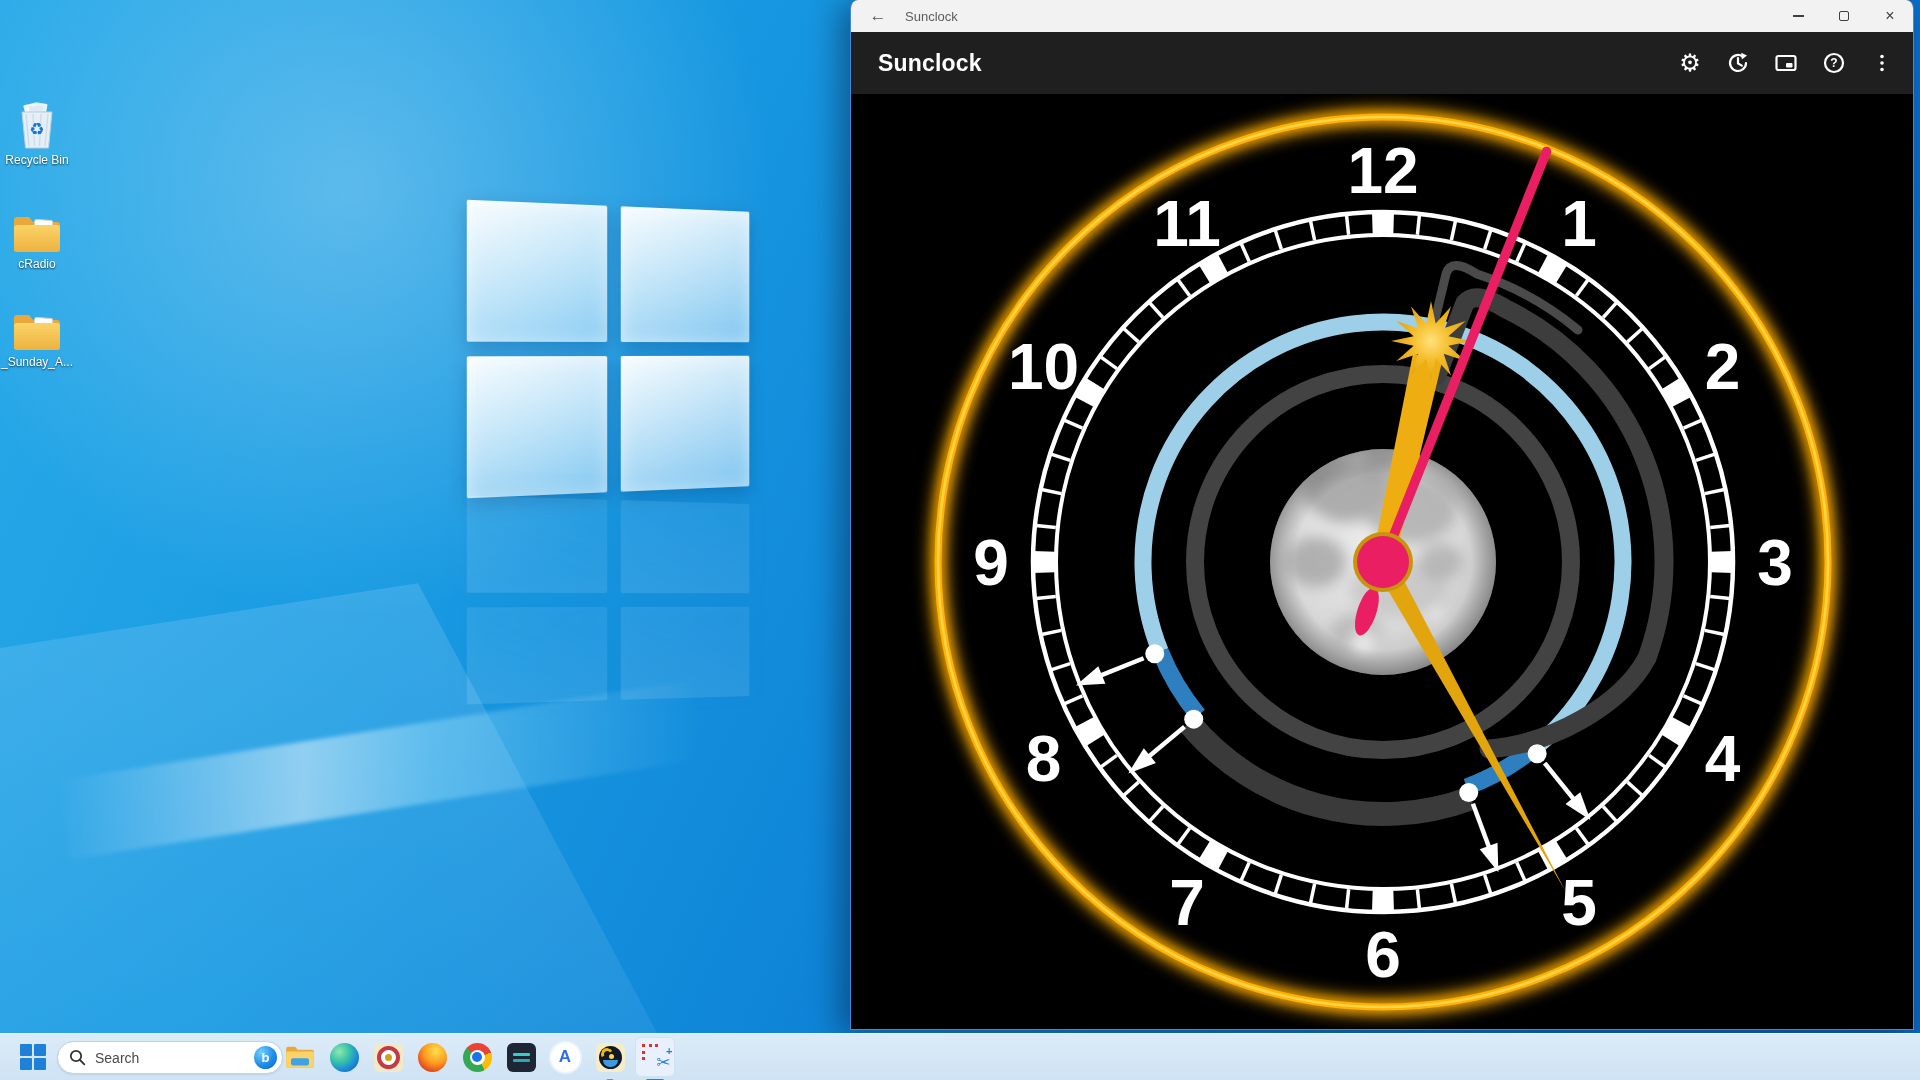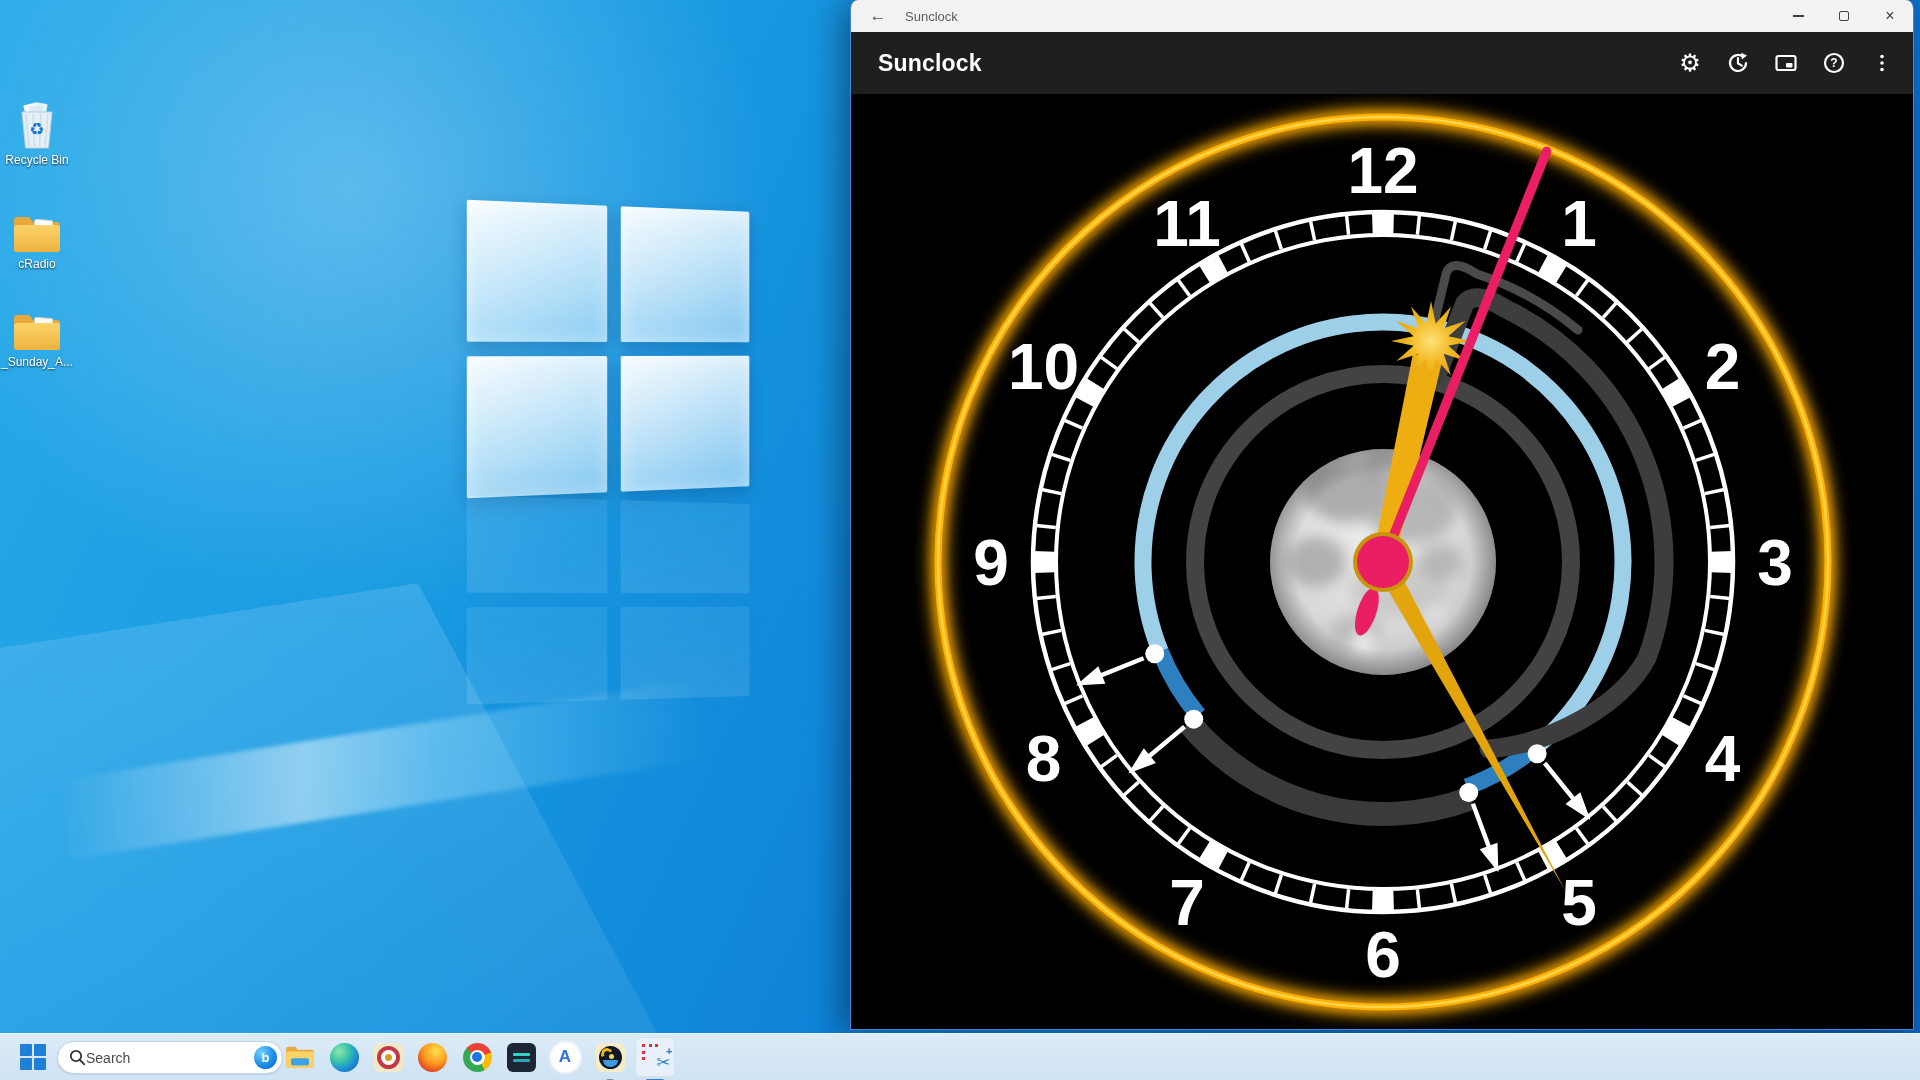--- a/index.html
+++ b/index.html
@@ -52,21 +52,21 @@
   .content { position:absolute; left:0; top:94px; right:0; bottom:0; background:#000; }
 
   
   .taskbar { position:absolute; left:0; top:1033px; width:1920px; height:47px;
     background:linear-gradient(#dcebf8,#cfe3f4); border-top:1px solid rgba(255,255,255,.7); }
   .tb-item { position:absolute; top:3px; width:40px; height:40px; border-radius:6px;
     display:flex; align-items:center; justify-content:center; }
   .search-pill { position:absolute; left:57px; top:7px; width:226px; height:33px; background:#fff;
     border:1px solid #bdd3e6; border-radius:17px; display:flex; align-items:center;
     box-shadow:0 1px 2px rgba(40,80,120,.12); }
-  .search-pill .s-text { font-size:14px; color:#494949; flex:1; }
+  .search-pill .s-text { font-size:14px; color:#494949; margin-left:9px; flex:1; }
   .bing-circle { width:23px; height:23px; border-radius:50%; margin-right:5px;
     background:radial-gradient(circle at 32% 28%, #6fd0ff, #1e8de8 55%, #0b5ed0);
     color:#fff; font-size:13px; font-weight:700; display:flex; align-items:center; justify-content:center; }
   .run-dash { position:absolute; bottom:-5px; left:50%; transform:translateX(-50%);
     width:7px; height:3px; border-radius:2px; background:#7d8ea3; }
   .active-underline { position:absolute; bottom:-5px; left:50%; transform:translateX(-50%);
     width:18px; height:3px; border-radius:2px; background:#2f7fe0; }
   .icon-sq { width:29px; height:29px; border-radius:6px; position:relative; }
   .tray { position:absolute; right:0; top:0; height:47px; display:flex; align-items:center; }
 

